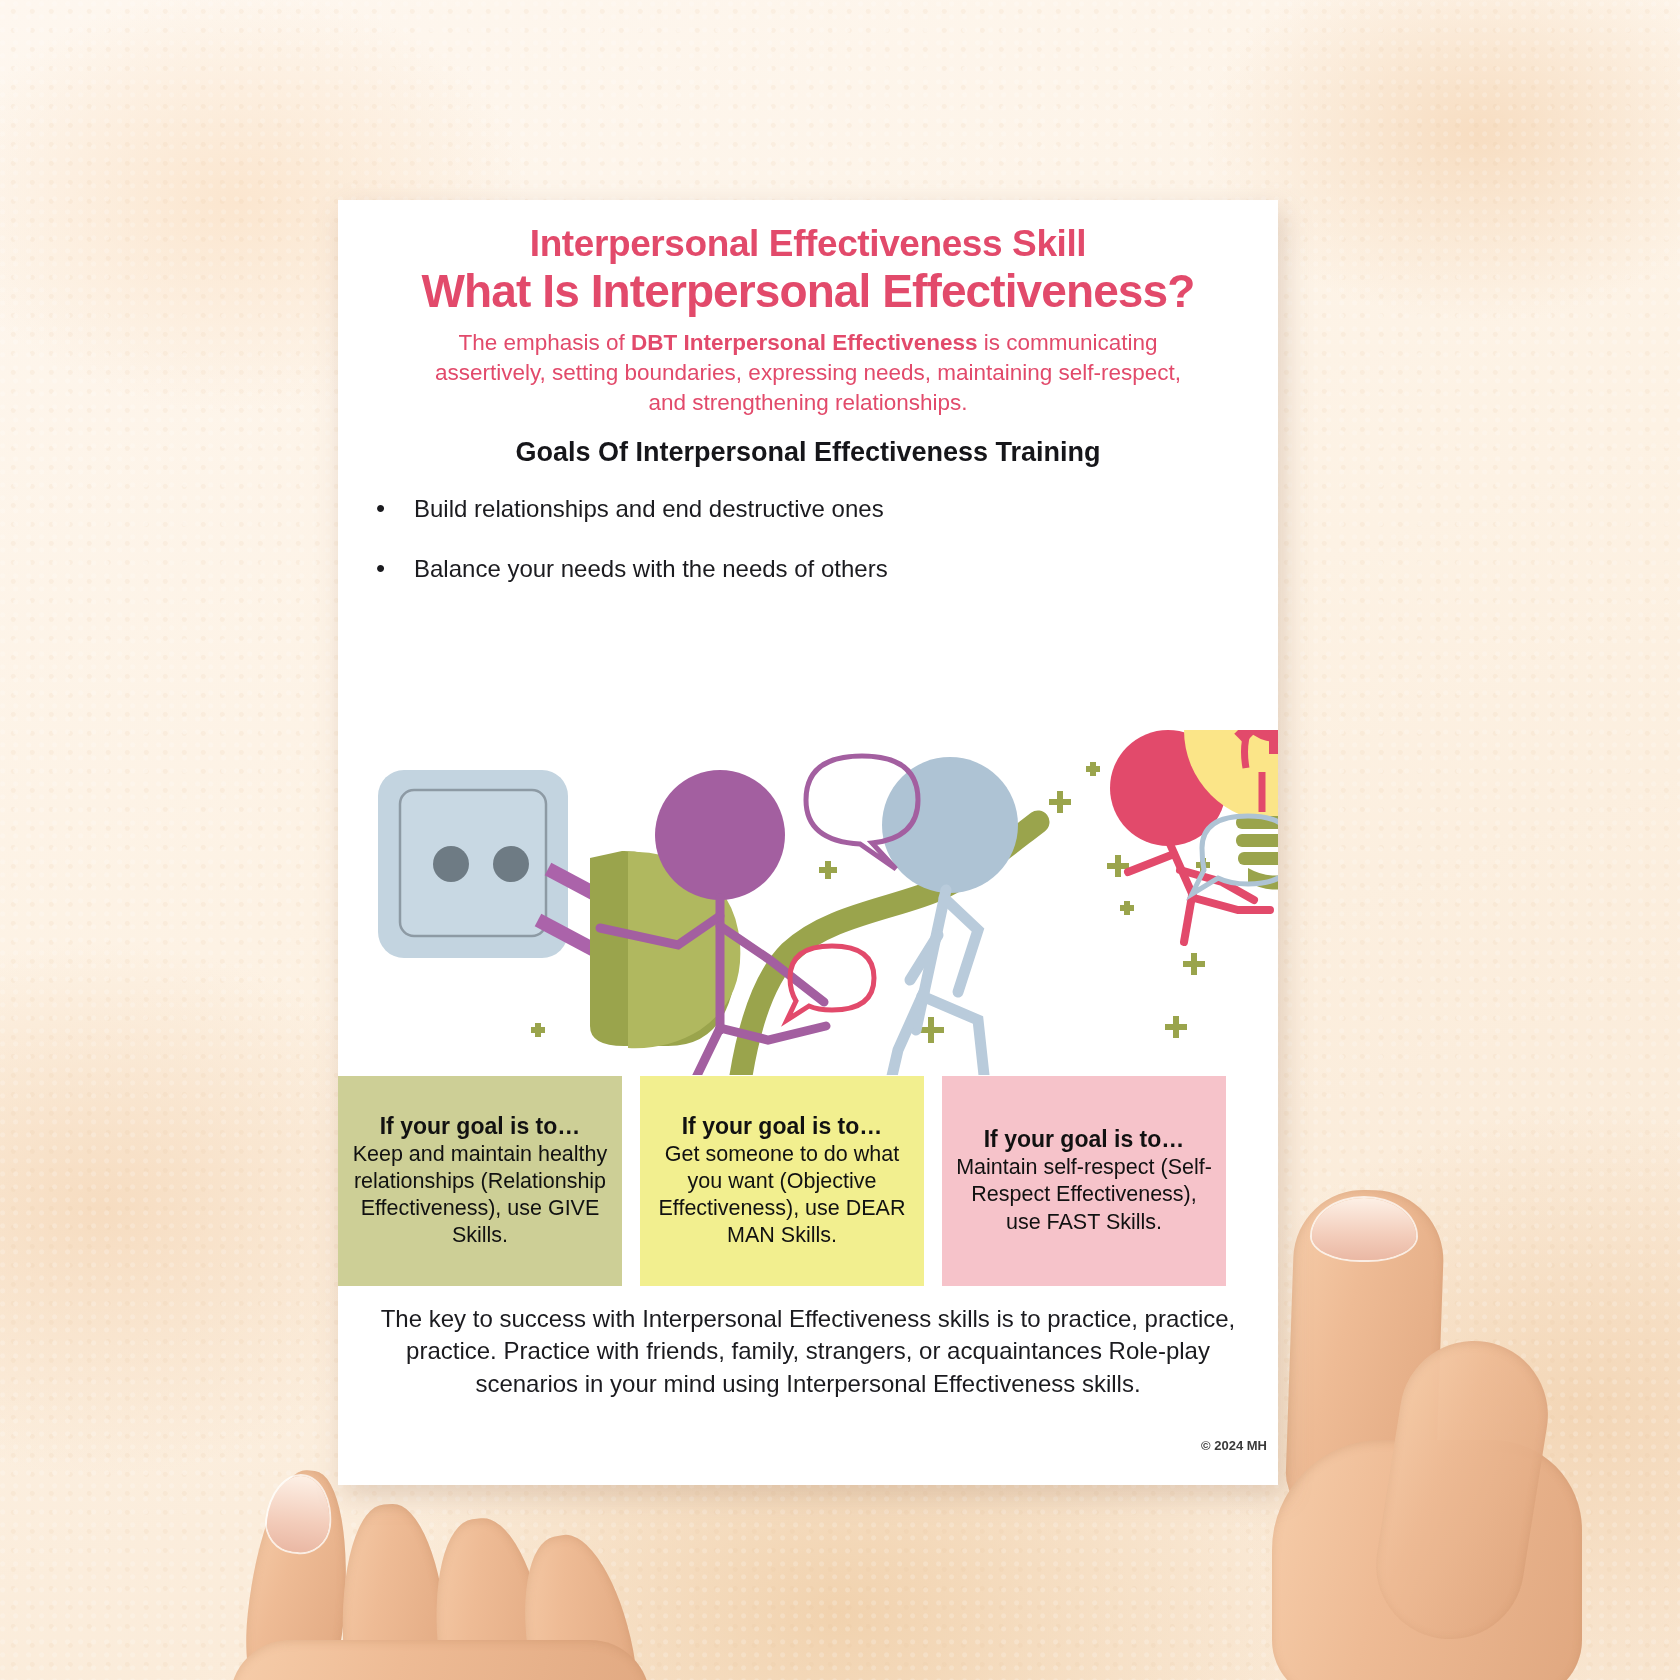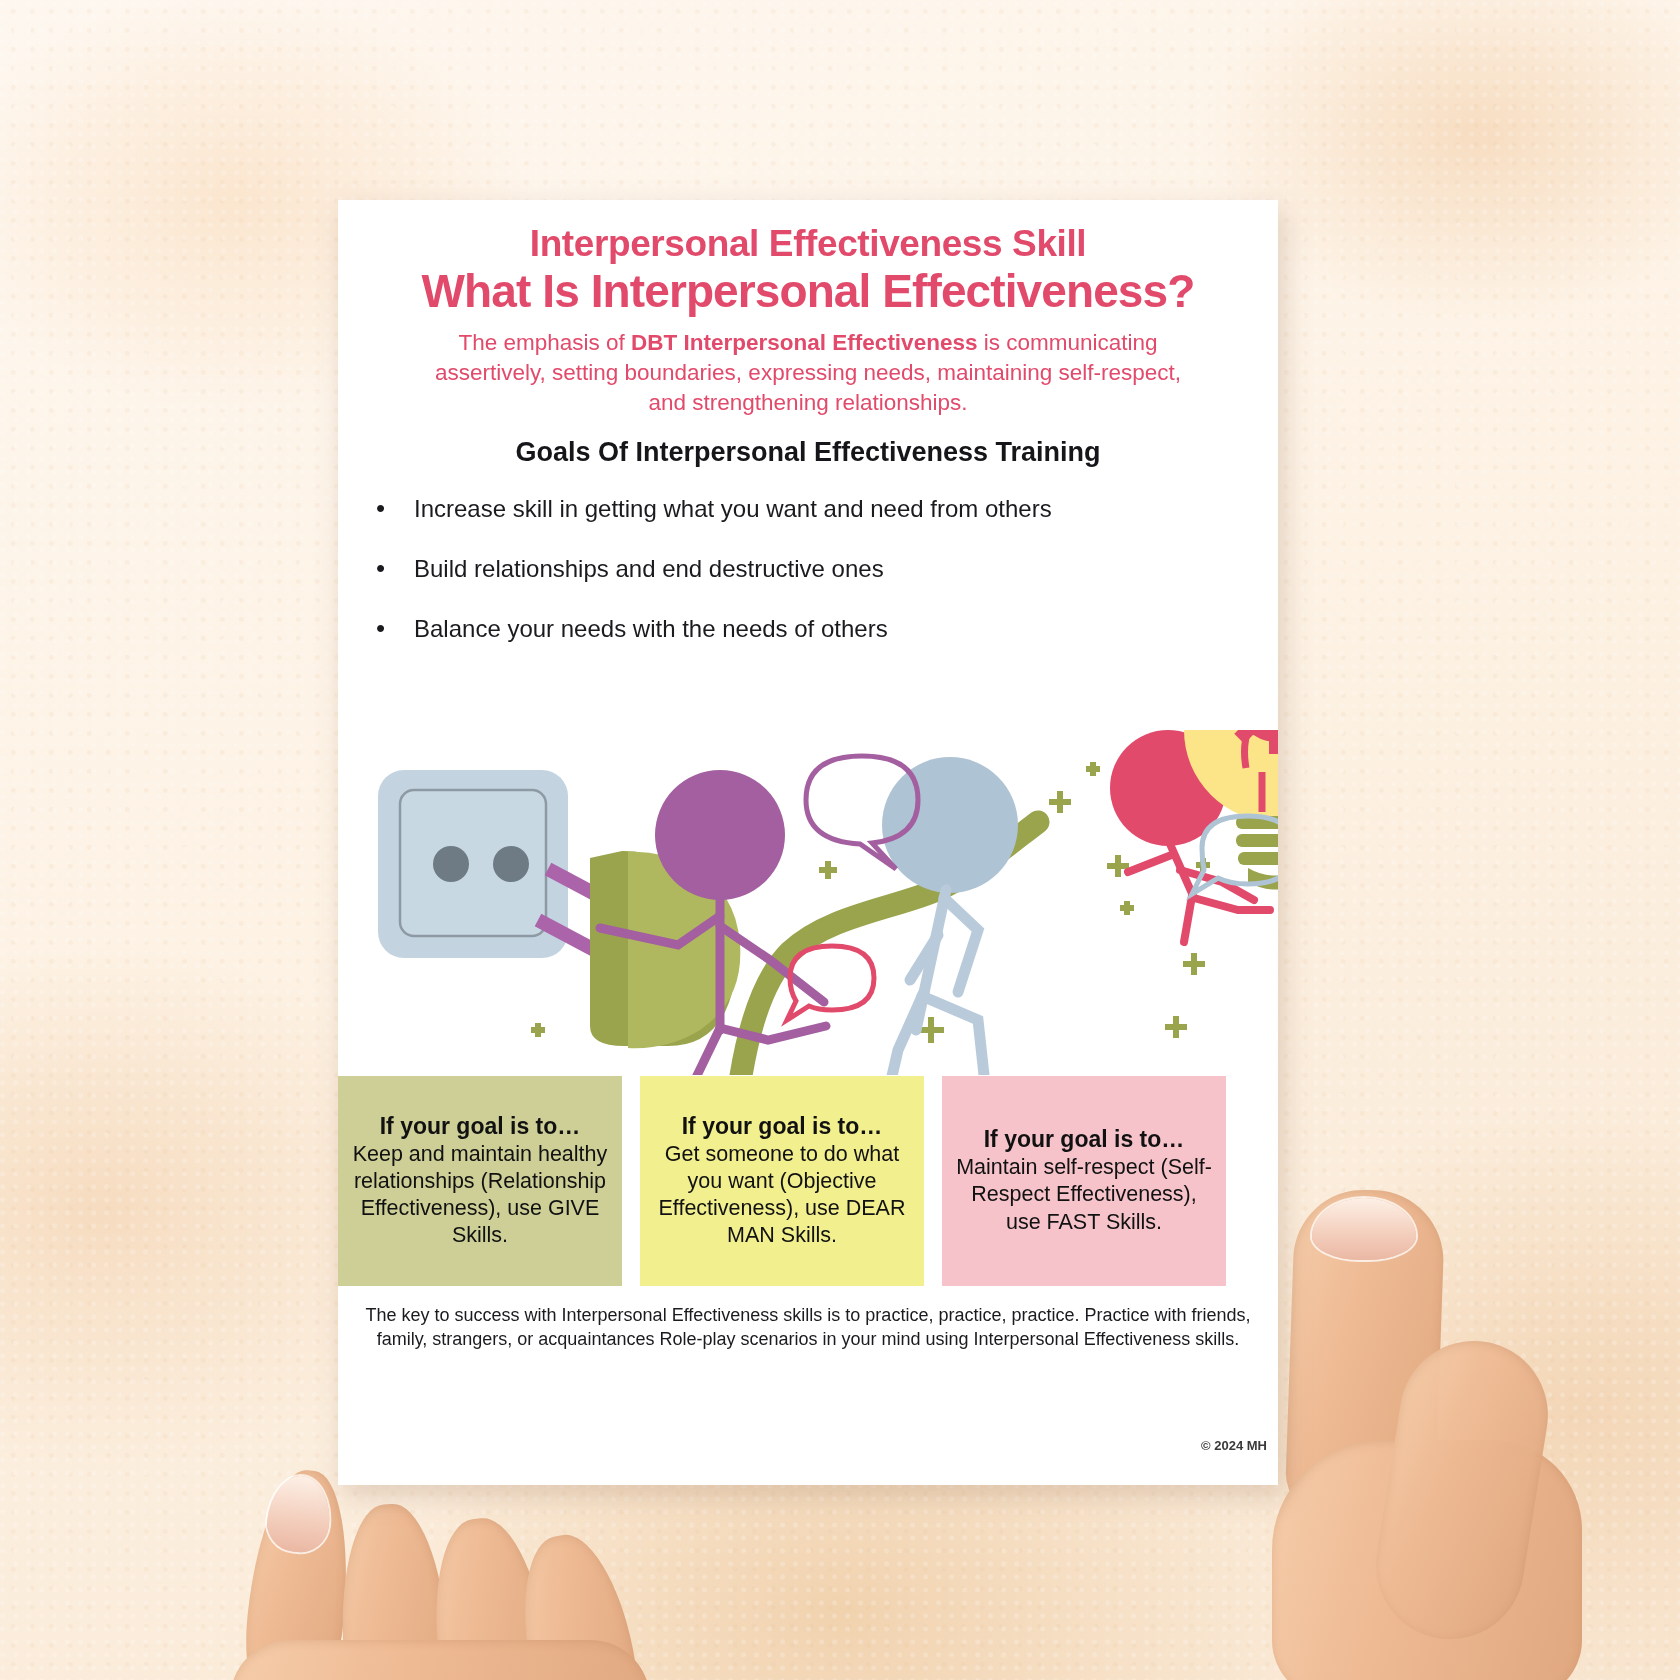--- a/index.html
+++ b/index.html
@@ -59,21 +59,21 @@
   #boxes{position:absolute;left:0;top:876px;width:888px;height:210px;display:flex;gap:18px;}
   .cbox{flex:1;display:flex;flex-direction:column;align-items:center;justify-content:center;
         text-align:center;padding:8px 10px;}
   .cbox .bh{font-weight:bold;font-size:23px;color:#111;margin-bottom:1px;}
   .cbox .bt{font-size:21.5px;color:#111;line-height:1.26;}
   .green{background:#cdcf96;}
   .yellow{background:#f2ef8f;}
   .pink{background:#f6c3ca;}
 
   #footer{position:absolute;left:0;top:1103px;width:940px;text-align:center;
-          font-size:18px;color:#1b1b1f;line-height:1.35;padding:0 22px;box-sizing:border-box;}
+          font-size:24px;color:#1b1b1f;line-height:1.35;padding:0 22px;box-sizing:border-box;}
   #copy{position:absolute;right:11px;top:1238px;font-size:13px;color:#3a3a3a;font-weight:bold;}
 </style>
 </head>
 <body>
 
 <div id="bg"></div>
 
 <div class="hand" style="left:230px;top:1430px;width:430px;height:250px;">
   <div class="finger" style="left:20px;top:40px;width:96px;height:250px;transform:rotate(6deg);"></div>
   <div class="nail" style="left:38px;top:46px;width:62px;height:76px;transform:rotate(6deg);"></div>
@@ -94,21 +94,20 @@
 
   <div class="title-wrap">
     <div class="t1">Interpersonal Effectiveness Skill</div>
     <div class="t2">What Is Interpersonal Effectiveness?</div>
     <div class="sub"><span>The emphasis of </span><b>DBT Interpersonal Effectiveness</b><span> is communicating assertively, setting boundaries, expressing needs, maintaining self-respect, and strengthening relationships.</span></div>
   </div>
 
   <div class="goals-h">Goals Of Interpersonal Effectiveness Training</div>
 
   <ul class="goals">
-    <li>Increase skill in getting what you want and need from others</li>
     <li>Build relationships and end destructive ones</li>
     <li>Balance your needs with the needs of others</li>
   </ul>
 
   <svg id="art" viewBox="0 0 940 345">
 
     <g stroke="#9aa44c" stroke-width="6" stroke-linecap="butt">
       <g transform="translate(490,140)">
           <line x1="-9" y1="0" x2="9" y2="0"></line>
           <line x1="0" y1="-9" x2="0" y2="9"></line>

